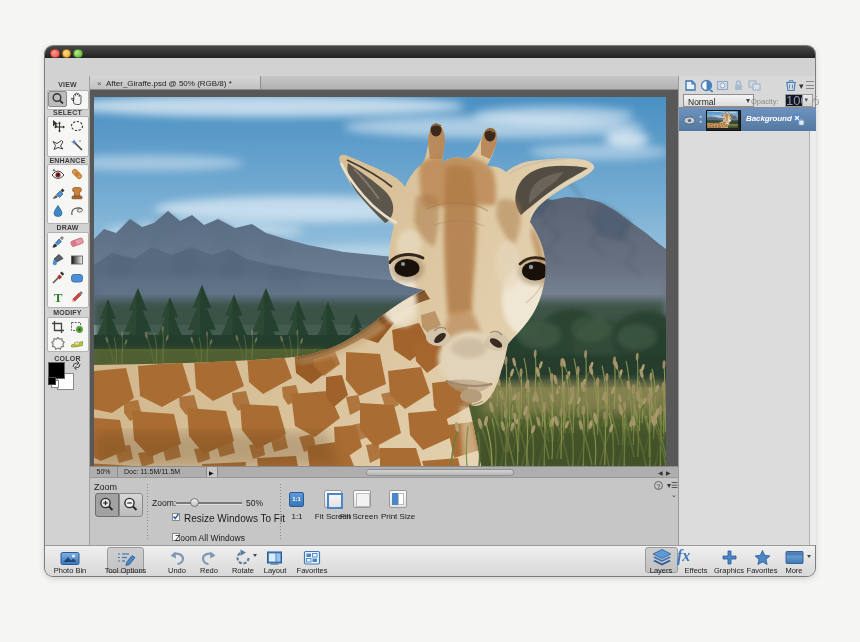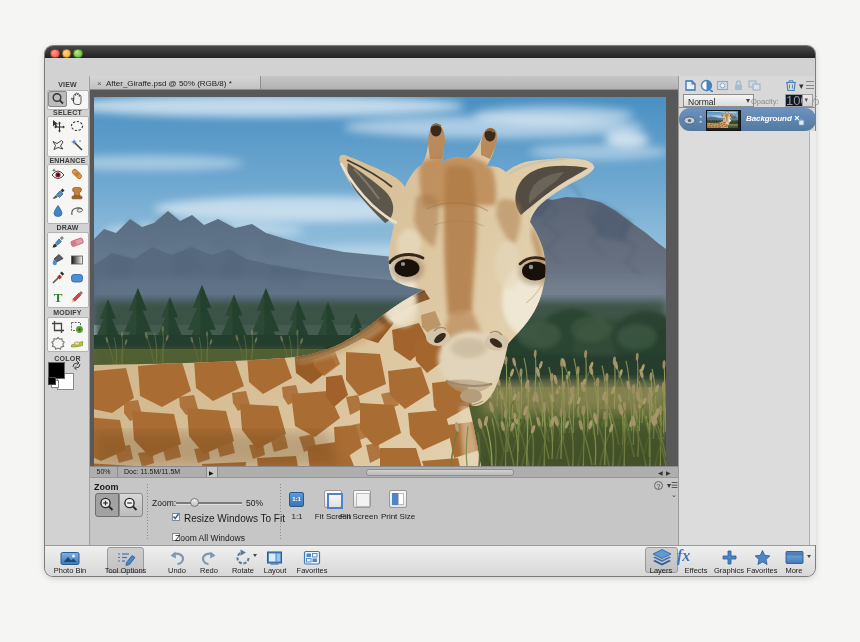--- a/index.html
+++ b/index.html
@@ -479,21 +479,21 @@
 <div class="abs" style="left:0;top:0;width:27px;height:10px;border-right:1px solid #8a8a8a;text-align:center;line-height:10px;">50%</div>
 <div class="abs" style="left:28px;top:0;width:88px;height:10px;border-right:1px solid #8a8a8a;line-height:10px;"><span style="margin-left:6px;">Doc: 11.5M/11.5M</span></div>
 <div class="abs" style="left:117px;top:0;width:10px;height:10px;background:#c6c6c6;border-right:1px solid #8a8a8a;">
         <span style="position:absolute;left:2px;top:1.5px;font-size:6px;color:#111;">▶</span>
       </div>
 <div class="abs" style="left:276px;top:2px;width:148px;height:7px;background:linear-gradient(#d2d2d2,#b8b8b8);border:1px solid #909090;border-radius:3px;box-sizing:border-box;"></div>
 <div class="abs" style="left:568px;top:2px;font-size:6px;color:#333;">◀</div>
 <div class="abs" style="left:576px;top:2px;font-size:6px;color:#333;">▶</div>
 </div>
 <div id="toolopts">
-<div class="abs" style="left:4px;top:4px;font-size:9px;font-weight:bold;color:#1a1a1a;">Zoom</div>
+<div class="abs" style="left:4px;top:4px;font-size:9px;font-weight:normal;color:#1a1a1a;">Zoom</div>
 <div class="abs" style="left:5px;top:15px;width:24px;height:24px;background:#a2a2a2;border:1px solid #6e6e6e;border-radius:3px 0 0 3px;box-sizing:border-box;"></div>
 <div class="abs" style="left:29px;top:15px;width:24px;height:24px;background:linear-gradient(#d8d8d8,#bcbcbc);border:1px solid #8a8a8a;border-radius:0 3px 3px 0;box-sizing:border-box;"></div>
 <svg class="abs" style="left:9px;top:19px;" width="16" height="16">
         <circle cx="6.5" cy="6" r="4.6" fill="#e8e8e8" stroke="#2a2a2a" stroke-width="1.4"></circle>
         <line x1="4.2" y1="6" x2="8.8" y2="6" stroke="#2a2a2a" stroke-width="1.2"></line>
         <line x1="6.5" y1="3.7" x2="6.5" y2="8.3" stroke="#2a2a2a" stroke-width="1.2"></line>
         <line x1="10" y1="9.5" x2="13.5" y2="13" stroke="#2a2a2a" stroke-width="2"></line>
       </svg>
 <svg class="abs" style="left:33px;top:19px;" width="16" height="16">
         <circle cx="6.5" cy="6" r="4.6" fill="#f0f0f0" stroke="#2a2a2a" stroke-width="1.4"></circle>
@@ -565,21 +565,21 @@
 <div class="abs" style="left:4px;top:18px;width:71px;height:13px;background:linear-gradient(#f4f4f4,#dcdcdc);border:1px solid #8e8e8e;box-sizing:border-box;">
 <span style="position:absolute;left:4px;top:1.5px;font-size:8.5px;color:#222;">Normal</span>
 <span style="position:absolute;right:3px;top:1px;font-size:8px;color:#444;">▾</span>
       </div>
 <div class="abs" style="left:72px;top:20.5px;font-size:7.5px;color:#8a8a8a;">Opacity:</div>
 <div class="abs" style="left:106px;top:18px;width:18px;height:13px;background:#0f172a;border:1px solid #9a9a9a;box-sizing:border-box;font-size:13px;color:#999;text-align:center;line-height:11px;">100%</div>
 <div class="abs" style="left:124px;top:18px;width:10px;height:13px;background:linear-gradient(#ececec,#d2d2d2);border:1px solid #9a9a9a;border-left:none;box-sizing:border-box;">
         <span style="position:absolute;left:1.5px;top:1px;font-size:7px;color:#555;">▾</span>
       </div>
 <div class="abs" style="left:0;top:31px;width:137px;height:1px;background:#8a8a8a;"></div>
-<div class="abs" style="left:0;top:32px;width:137px;height:23px;background:linear-gradient(#6c92c0,#54799f);border-radius:11px;">
+<div class="abs" style="left:0;top:32px;width:137px;height:23px;background:linear-gradient(#6c92c0,#54799f);">
 <svg class="abs" style="left:4px;top:8px;" width="13" height="9">
           <ellipse cx="6.5" cy="4.5" rx="5.5" ry="3.6" fill="#c2cdd8" stroke="#55606e" stroke-width="0.9"></ellipse>
           <circle cx="6.5" cy="4.5" r="1.6" fill="#55606e"></circle>
         </svg>
 <div class="abs" style="left:20px;top:6px;color:#c2cdd8;font-size:5px;line-height:5px;">●<br>●</div>
 <div class="abs" style="left:27px;top:2px;width:33px;height:19px;background:#222;border:1px solid #111;">
 <svg width="31" height="17" viewBox="0 0 572 369" preserveAspectRatio="none">
             <use href="#sceneAll"></use>
           </svg>
 </div>

